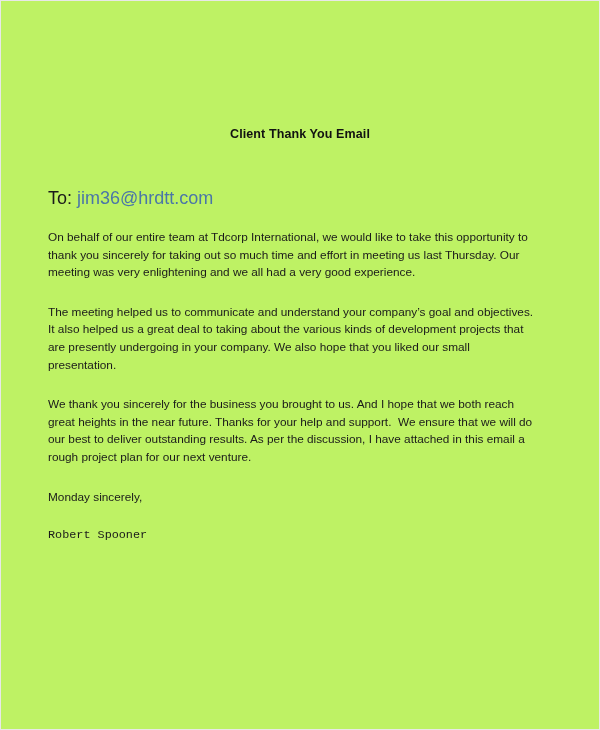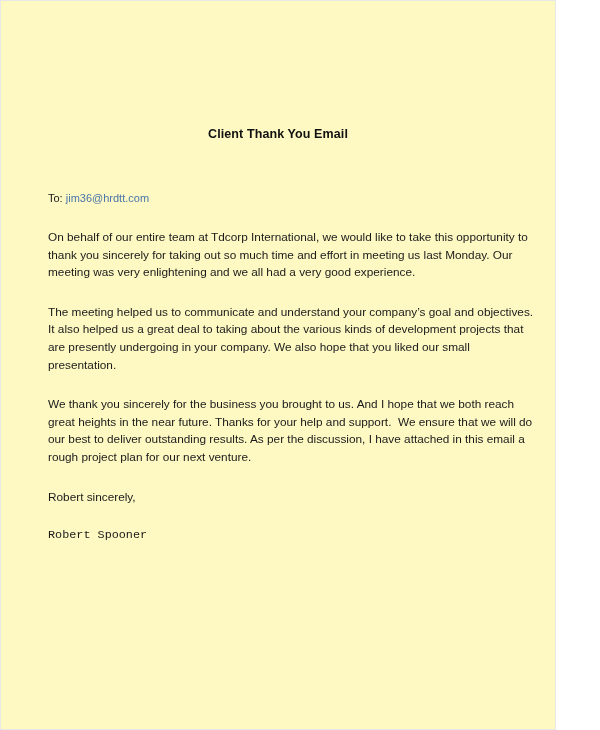--- a/index.html
+++ b/index.html
@@ -4,24 +4,24 @@
 <title>Client Thank You Email</title>
 <style>
   html, body {
     margin: 0;
     padding: 0;
     background: #ffffff;
   }
 
   .page {
     position: relative;
-    width: 556px;
+    width: 600px;
     height: 730px;
     box-sizing: border-box;
-    background: #fef9c3;
+    background: #bef264;
     border: 1px solid #e8e8e8;
     font-family: "Liberation Sans", sans-serif;
     color: #1a1a1a;
     overflow: hidden;
   }
 
   .doc-title {
     position: absolute;
     top: 126px;
     left: 0;
@@ -34,21 +34,21 @@
   }
 
   .body-block {
     position: absolute;
     top: 189px;
     left: 47px;
     width: 487px;
   }
 
   .line-to {
-    font-size: 11px;
+    font-size: 18px;
     line-height: 17px;
     margin: 0 0 22px 0;
     color: #1a1a1a;
   }
 
   .email-link {
     color: #4a76a8;
     text-decoration: none;
   }
 
@@ -94,26 +94,26 @@
 
 <div class="page">
 
   <div class="doc-title">Client Thank You Email</div>
 
   <div class="body-block">
 
     <p class="line-to"><span>To:</span> <a class="email-link" href="#">jim36@hrdtt.com</a></p>
 
 
-    <p class="para">On behalf of our entire team at Tdcorp International, we would like to take this opportunity to thank you sincerely for taking out so much time and effort in meeting us last Monday. Our meeting was very enlightening and we all had a very good experience.</p>
+    <p class="para">On behalf of our entire team at Tdcorp International, we would like to take this opportunity to thank you sincerely for taking out so much time and effort in meeting us last Thursday. Our meeting was very enlightening and we all had a very good experience.</p>
 
     <p class="para">The meeting helped us to communicate and understand your company’s goal and objectives. It also helped us a great deal to taking about the various kinds of development projects that are presently undergoing in your company. We also hope that you liked our small presentation.</p>
 
     <p class="para">We thank you sincerely for the business you brought to us. And I hope that we both reach great heights in the near future. Thanks for your help and support.  We ensure that we will do our best to deliver outstanding results. As per the discussion, I have attached in this email a rough project plan for our next venture.</p>
 
 
-    <p class="closing-line">Robert sincerely,</p>
+    <p class="closing-line">Monday sincerely,</p>
 
     <p class="sign-name">Robert Spooner</p>
 
 
   </div>
 </div>
 
 </body></html>

